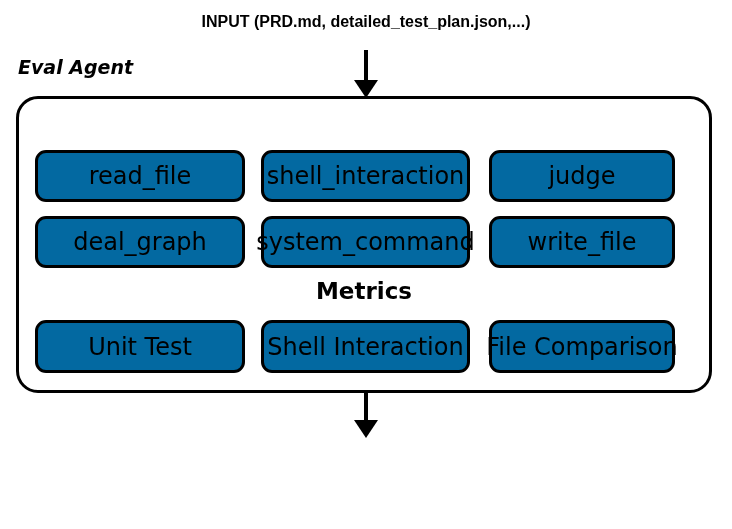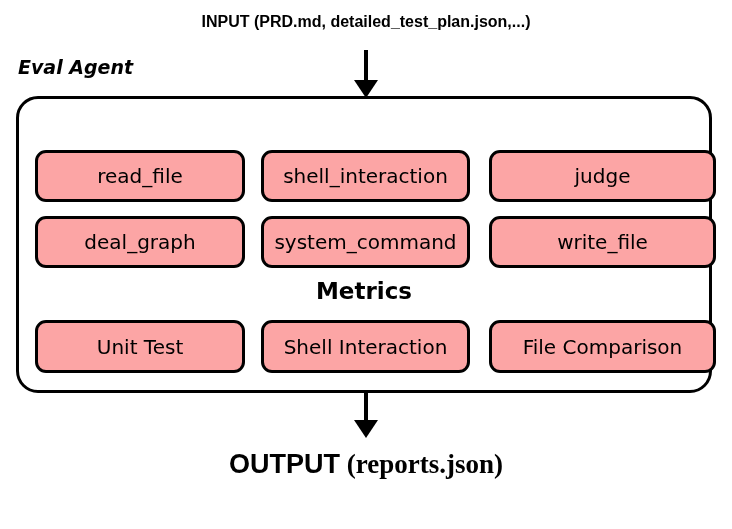--- a/index.html
+++ b/index.html
@@ -50,30 +50,30 @@
     white-space: nowrap;
   }
   .tools-title   { top: 9px; }
   .metrics-title { top: 179px; }
   .node {
     position: absolute;
     box-sizing: border-box;
     height: 52px;
     border: 3px solid #000000;
     border-radius: 11px;
-    background: #fca5a5;
+    background: #0369a1;
     display: flex;
     align-items: center;
     justify-content: center;
-    font-size: 20px;
+    font-size: 24px;
     white-space: nowrap;
   }
   .c1 { left: 16px;  width: 210px; }
   .c2 { left: 242px; width: 209px; }
-  .c3 { left: 470px; width: 227px; }
+  .c3 { left: 470px; width: 186px; }
   .r1 { top: 51px; }
   .r2 { top: 117px; }
   .r3 { top: 221px; height: 53px; }
   .arrow { position: absolute; width: 24px; }
   .arrow .shaft {
     position: absolute;
     left: 10px; top: 0;
     width: 4px;
     background: #000000;
   }
@@ -134,17 +134,14 @@
     <div class="node r3 c1">Unit Test</div>
     <div class="node r3 c3">File Comparison</div>
 
   </div>
 
   <div class="arrow arrow-output">
     <div class="shaft"></div>
     <div class="head"></div>
   </div>
 
-  <div class="output-label">
-    <span class="out-prefix">OUTPUT</span><span class="out-suffix"> (reports.json)</span>
-  </div>
 
 </div>
 
 </body></html>

